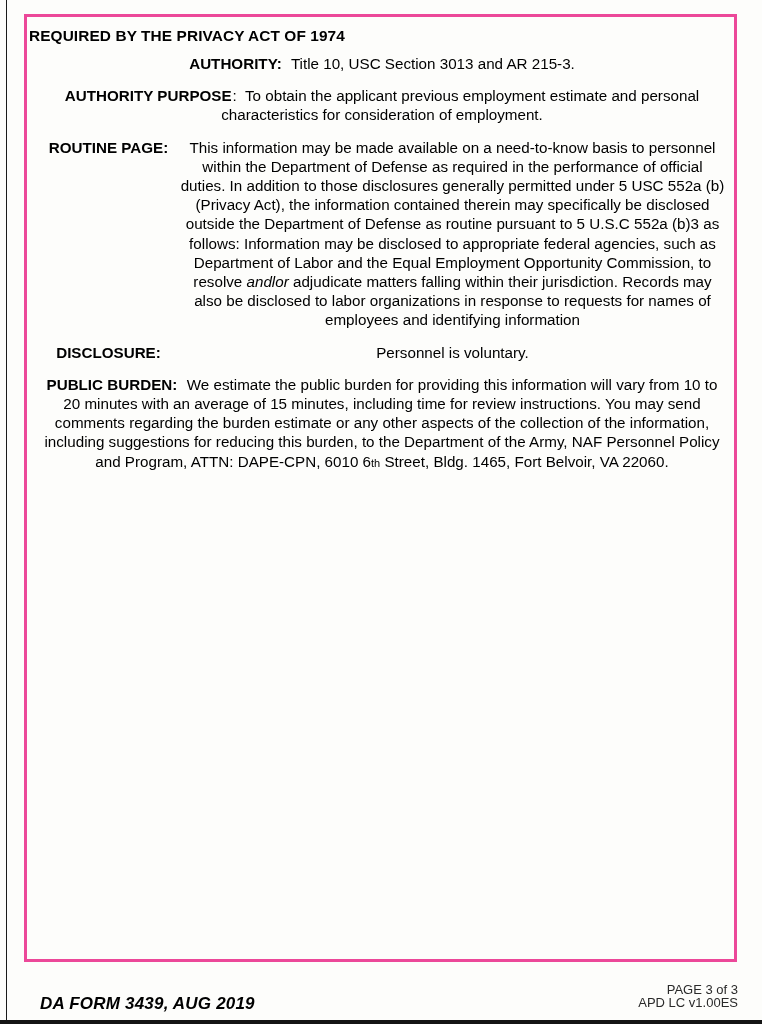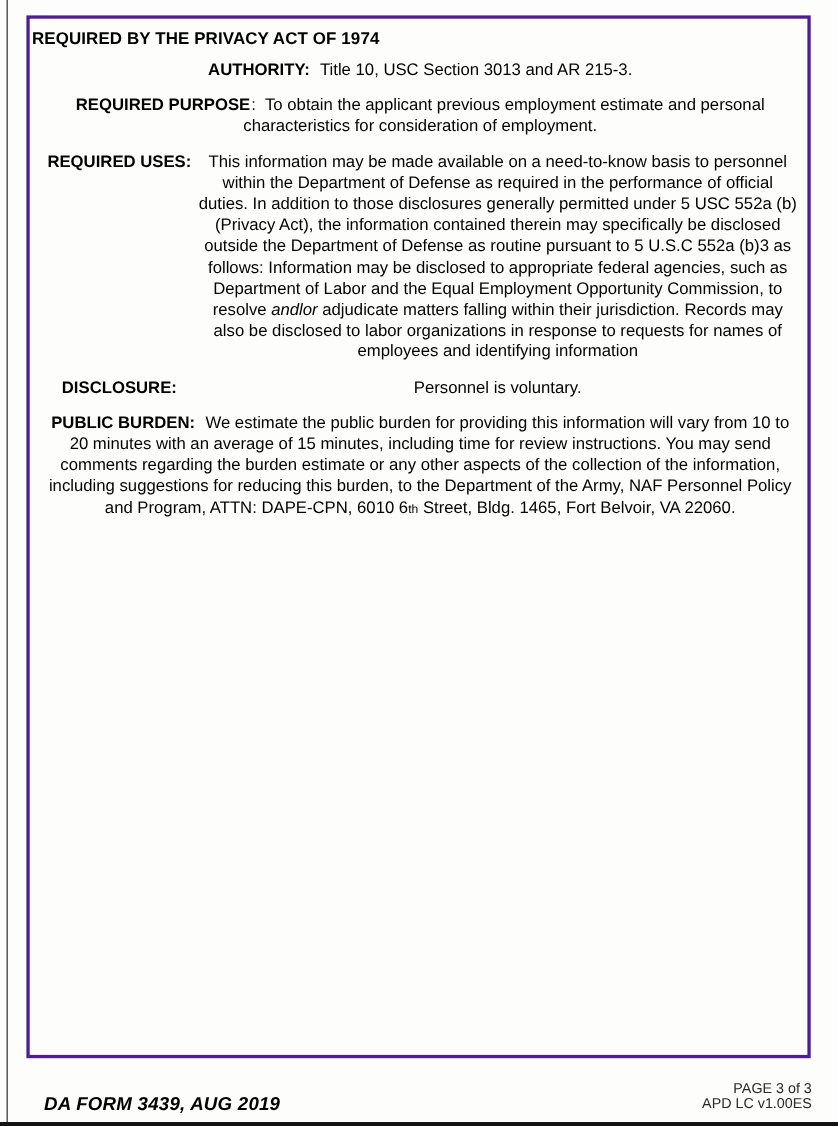--- a/index.html
+++ b/index.html
@@ -43,21 +43,21 @@
     background: #141414;
   }
 
   
   #form-box {
     position: absolute;
     left: 24px;
     top: 14px;
     width: 713px;
     height: 948px;
-    border: 3px solid #4c1d95;
+    border: 3px solid #ec4899;
     box-sizing: border-box;
     background: #fdfdfb;
   }
 
   #form-body {
     position: absolute;
     left: 11px;
     top: 9px;
     width: 688px;
   }
@@ -149,25 +149,25 @@
   <div id="form-box">
     <div id="form-body">
 
       <div id="privacy-title">REQUIRED BY THE PRIVACY ACT OF 1974</div>
 
       <p class="sec inline-sec">
         <span class="lbl">AUTHORITY:</span><span class="sp">  </span><span>Title 10, USC Section 3013 and AR 215-3.</span>
       </p>
 
       <p class="sec inline-sec">
-        <span class="lbl">REQUIRED PURPOSE</span><span>:</span><span class="sp">  </span><span>To obtain the applicant previous employment estimate and personal characteristics for consideration of employment.</span>
+        <span class="lbl">AUTHORITY PURPOSE</span><span>:</span><span class="sp">  </span><span>To obtain the applicant previous employment estimate and personal characteristics for consideration of employment.</span>
       </p>
 
       <div class="sec hang">
-        <span class="lbl">REQUIRED USES:</span>
+        <span class="lbl">ROUTINE PAGE:</span>
         <span class="val"><span>This information may be made available on a need-to-know basis to personnel within the Department of Defense as required in the performance of official duties.  In addition to those disclosures generally permitted under 5 USC 552a (b) (Privacy Act), the information contained therein may specifically be disclosed outside the Department of Defense as routine pursuant to 5 U.S.C 552a (b)3 as follows:  Information may be disclosed to appropriate federal agencies, such as Department of Labor and the Equal Employment Opportunity Commission, to resolve </span><i class="oddital">andlor</i><span> adjudicate matters falling within their jurisdiction. Records may also be disclosed to labor organizations in response to requests for names of employees and identifying information</span></span>
       </div>
 
       <div class="sec hang">
         <span class="lbl">DISCLOSURE:</span>
         <span class="val">Personnel is voluntary.</span>
       </div>
 
       <p class="sec inline-sec">
         <span class="lbl">PUBLIC BURDEN:</span><span class="sp">  </span><span>We estimate the public burden for providing this information will vary from 10 to 20 minutes with an average of 15 minutes, including time for review instructions. You may send comments regarding the burden estimate or any other aspects of the collection of the information, including suggestions for reducing this burden, to the Department of the Army, NAF Personnel Policy and Program, ATTN:  DAPE-CPN, 6010 6</span><span class="ordinal">th</span><span> Street, Bldg. 1465, Fort Belvoir, VA 22060.</span>

